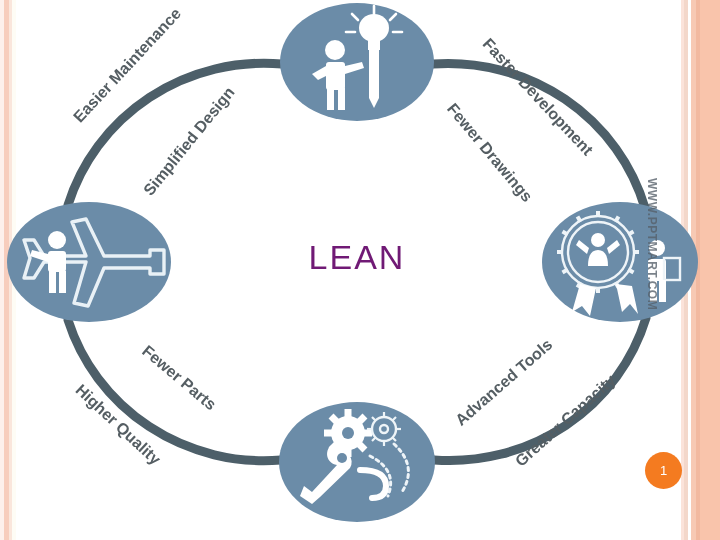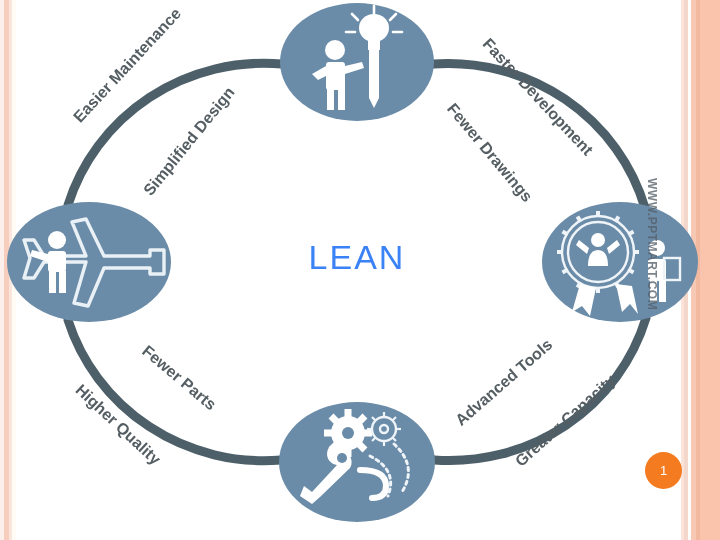--- a/index.html
+++ b/index.html
@@ -50,21 +50,21 @@
   
   .center-word {
     position: absolute;
     left: 0;
     top: 238px;
     width: 714px;
     text-align: center;
     font-size: 34px;
     font-weight: 400;
     letter-spacing: 2px;
-    color: #3b82f6;
+    color: #701a75;
     font-family: "Liberation Sans", sans-serif;
   }
 
   
   .ring-label {
     position: absolute;
     left: 0;
     top: 0;
     white-space: nowrap;
     font-size: 16px;

